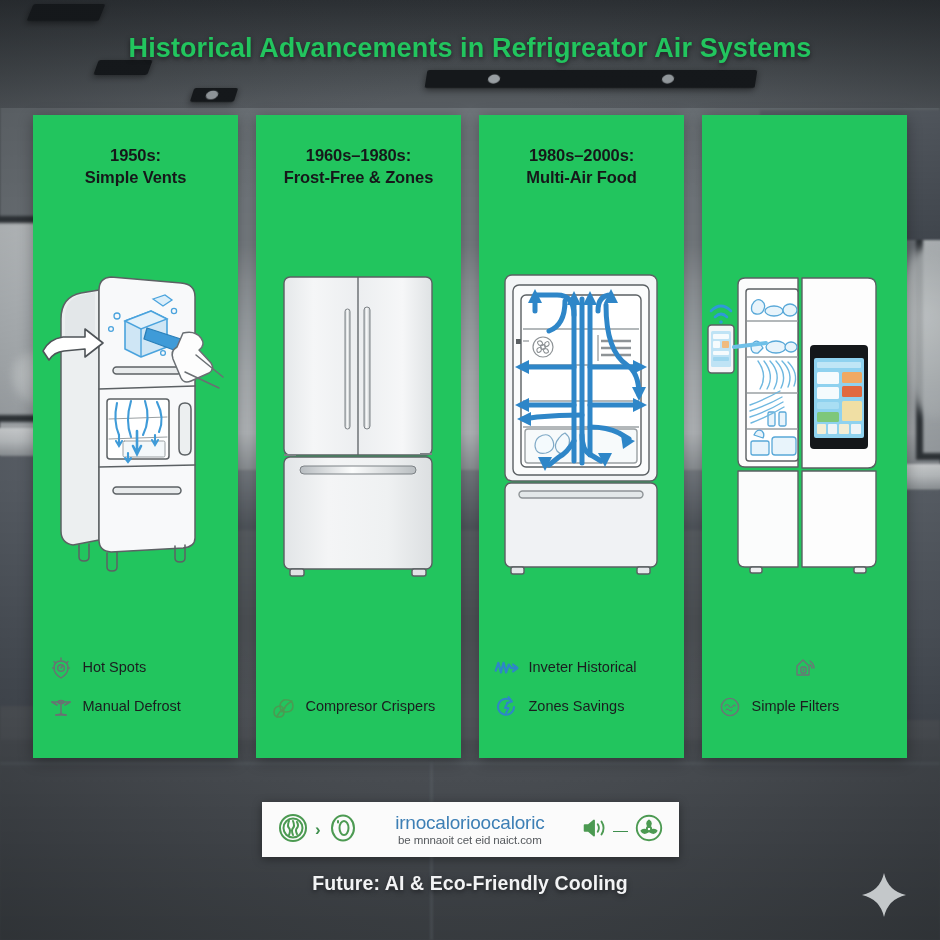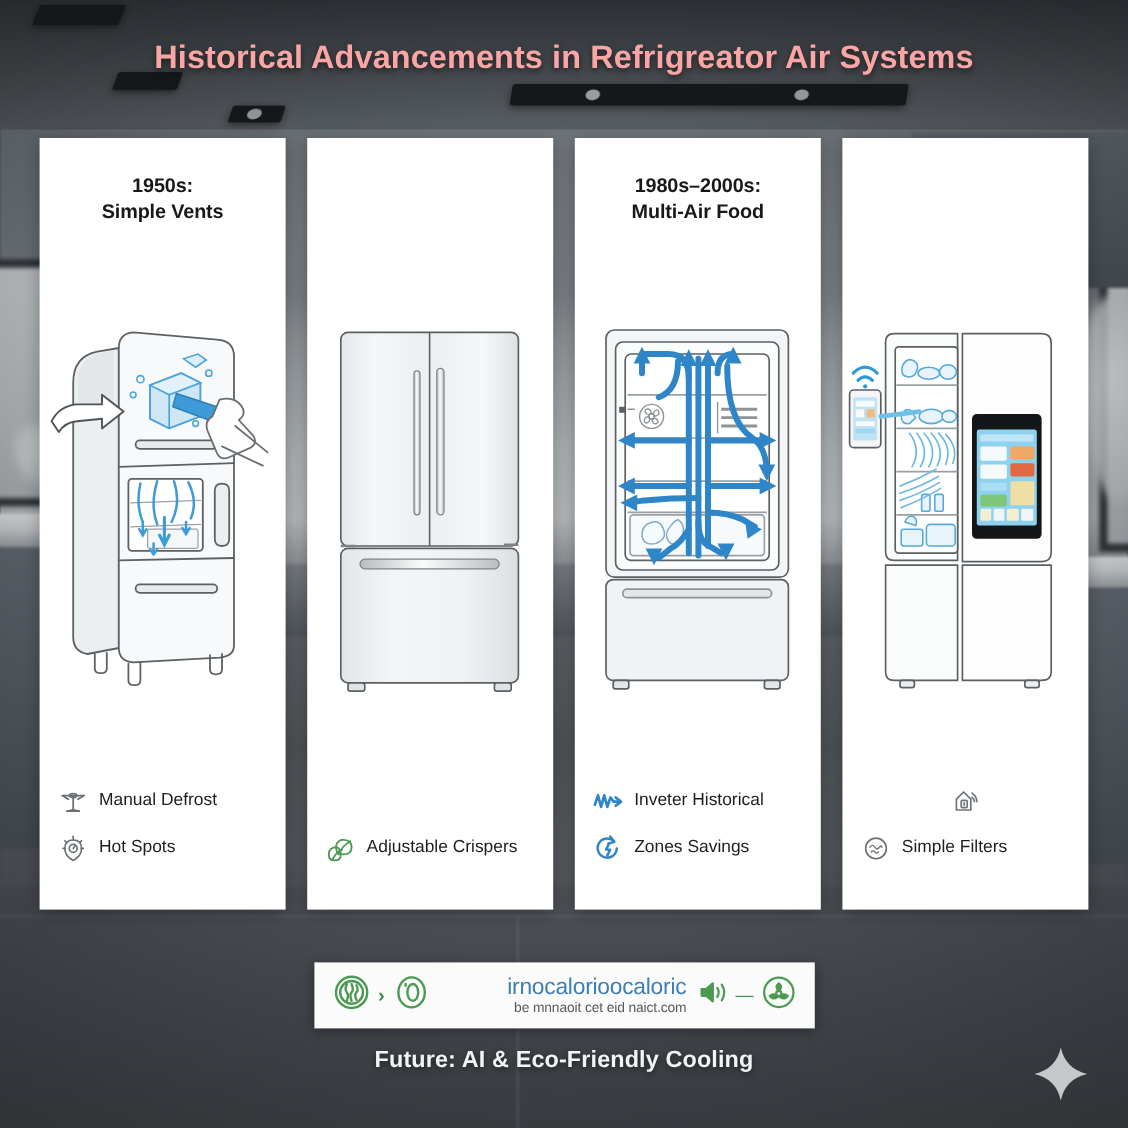--- a/index.html
+++ b/index.html
@@ -46,29 +46,29 @@
   .bg-cab-line { position:absolute; background:rgba(25,28,32,.55); filter:blur(1px); }
   .bg-floor { position:absolute; left:0; right:0; bottom:0; height:200px;
     background:linear-gradient(180deg,#4d5156,#45494e 50%,#3e4246); filter:blur(1.2px); }
   .bg-floorline { position:absolute; background:rgba(90,96,102,.55); filter:blur(1px); }
   .bg-vign { position:absolute; inset:0;
     background:radial-gradient(ellipse at 50% 45%,rgba(0,0,0,0) 45%,rgba(20,23,26,.36) 100%); }
 
   
   #title {
     position:absolute; top:33px; left:0; right:0; text-align:center;
-    font-size:27px; font-weight:bold; color:#fca5a5; letter-spacing:.1px;
+    font-size:27px; font-weight:bold; color:#22c55e; letter-spacing:.1px;
     text-shadow:0 2px 5px rgba(0,0,0,.55);
   }
 
   
   #panels { position:absolute; top:115px; left:33px; width:874px; height:643px;
     display:flex; justify-content:space-between; }
   .panel {
-    width:205px; height:643px; background:#ffffff;
+    width:205px; height:643px; background:#22c55e;
     box-shadow:0 3px 14px rgba(0,0,0,.33);
     display:flex; flex-direction:column; align-items:center;
     padding-top:30px; position:relative;
   }
   .panel-head {
     text-align:center; font-size:16.5px; font-weight:bold; color:#16181a;
     line-height:1.32; letter-spacing:-.1px;
   }
   .panel-art { position:absolute; top:140px; left:0; width:205px; height:330px; }
   .feature-list { position:absolute; bottom:38px; left:0; width:205px;
@@ -81,21 +81,21 @@
   .feature.center .flabel { text-align:center; }
 
   
   #badge {
     position:absolute; left:262px; top:802px; width:417px; height:55px;
     background:#fbfbfb; box-shadow:0 2px 9px rgba(0,0,0,.38);
     display:flex; align-items:center; padding:0 14px; gap:8px;
   }
   #badge .bgroup { display:flex; align-items:center; gap:5px; }
   #badge .barrow { color:#3f8f4e; font-size:17px; font-weight:bold; line-height:1; }
-  #badge .btextwrap { flex:1; text-align:right; line-height:1.08; }
+  #badge .btextwrap { flex:1; text-align:center; line-height:1.08; }
   #badge .btext-main { font-size:19px; color:#3d7fb5; letter-spacing:-.2px; }
   #badge .btext-sub { font-size:11.5px; color:#55595d; letter-spacing:-.1px; }
   #badge .bdash { color:#3f8f4e; font-size:15px; line-height:1; }
 
   
   #footer {
     position:absolute; top:872px; left:0; right:0; text-align:center;
     font-size:19.5px; font-weight:bold; color:#f2f3f4; letter-spacing:.1px;
     text-shadow:0 2px 5px rgba(0,0,0,.5);
   }
@@ -208,52 +208,56 @@
           <path d="M86 180 l0 10 m-3 -4 l3 5 l3 -5"></path>
           <path d="M104 176 l0 22 m-4 -7 l4 8 l4 -8" stroke-width="2.6"></path>
           <path d="M122 180 l0 9 m-3 -4 l3 5 l3 -5"></path>
           <path d="M95 198 l0 8 m-3 -3 l3 4 l3 -4"></path>
         </g>
       </svg>
     </div>
     <div class="feature-list">
       <div class="feature">
         <span class="ficon">
+          <svg viewBox="0 0 26 26" width="26" height="26" fill="none" stroke="#6b7073" stroke-width="1.4" stroke-linecap="round">
+            <path d="M13 6 q7 0 7 7 q0 6 -7 10 q-7 -4 -7 -10 q0 -7 7 -7 Z"></path>
+            <circle cx="13" cy="13" r="3.3"></circle>
+            <path d="M13 13 L14.6 10.8"></path>
+            <path d="M13 3 L13 5.6"></path>
+              <path d="M6 6.6 L7.6 8.2"></path>
+              <path d="M20 6.6 L18.4 8.2"></path>
+            <path d="M4.6 13 L6.4 13"></path>
+              <path d="M21.4 13 L19.6 13"></path>
+          </svg>
+        </span>
+        <span class="flabel">Hot Spots</span>
+      </div>
+      <div class="feature">
+        <span class="ficon">
           <svg viewBox="0 0 26 26" width="26" height="26" fill="none" stroke="#6b7073" stroke-width="1.5" stroke-linecap="round">
             <path d="M4 8 L22 8"></path>
               <path d="M4 8 L9 11"></path>
               <path d="M22 8 L17 11"></path>
             <path d="M13 8 L13 20"></path>
               <path d="M8 21 L18 21"></path>
               <path d="M13 20 L8 21"></path>
               <path d="M13 20 L18 21"></path>
             <ellipse cx="13" cy="8" rx="3" ry="1.6"></ellipse>
           </svg>
         </span>
         <span class="flabel">Manual Defrost</span>
       </div>
-      <div class="feature">
-        <span class="ficon">
-          <svg viewBox="0 0 26 26" width="26" height="26" fill="none" stroke="#6b7073" stroke-width="1.4" stroke-linecap="round">
-            <path d="M13 6 q7 0 7 7 q0 6 -7 10 q-7 -4 -7 -10 q0 -7 7 -7 Z"></path>
-            <circle cx="13" cy="13" r="3.3"></circle>
-            <path d="M13 13 L14.6 10.8"></path>
-            <path d="M13 3 L13 5.6"></path>
-              <path d="M6 6.6 L7.6 8.2"></path>
-              <path d="M20 6.6 L18.4 8.2"></path>
-            <path d="M4.6 13 L6.4 13"></path>
-              <path d="M21.4 13 L19.6 13"></path>
-          </svg>
-        </span>
-        <span class="flabel">Hot Spots</span>
-      </div>
     </div>
   </div>
 
   <div class="panel">
+    <div class="panel-head">
+      <div>1960s–1980s:</div>
+      <div>Frost-Free &amp; Zones</div>
+    </div>
     <div class="panel-art">
       <svg viewBox="0 0 205 330" width="205" height="330">
         <defs>
           <linearGradient id="steel" x1="0" y1="0" x2="1" y2="0">
             <stop offset="0" stop-color="#e5e8ea"></stop>
               <stop offset=".2" stop-color="#f5f6f7"></stop>
             <stop offset=".5" stop-color="#eceef0"></stop>
               <stop offset=".8" stop-color="#f6f7f8"></stop>
             <stop offset="1" stop-color="#dfe2e4"></stop>
           </linearGradient>
@@ -291,21 +295,21 @@
     <div class="feature-list">
       <div class="feature">
         <span class="ficon">
           <svg viewBox="0 0 26 26" width="26" height="26" fill="none" stroke="#4c9a52" stroke-width="1.5" stroke-linecap="round" stroke-linejoin="round">
             <path d="M13 6 q9 -1 9 6 q0 6 -7 6 q-6 0 -6 -6 q0 -4 4 -6 Z"></path>
             <path d="M21 7 Q14 11 11 18"></path>
             <path d="M10 12 q-7 0 -7 6 q0 5 5 5 q5 0 5 -5 q0 -4 -3 -6 Z"></path>
             <path d="M14 14 Q8 17 6 23"></path>
           </svg>
         </span>
-        <span class="flabel">Adjustable Crispers</span>
+        <span class="flabel">Compresor Crispers</span>
       </div>
     </div>
   </div>
 
   <div class="panel">
     <div class="panel-head">
       <div>1980s–2000s:</div>
       <div>Multi-Air Food</div>
     </div>
     <div class="panel-art">

